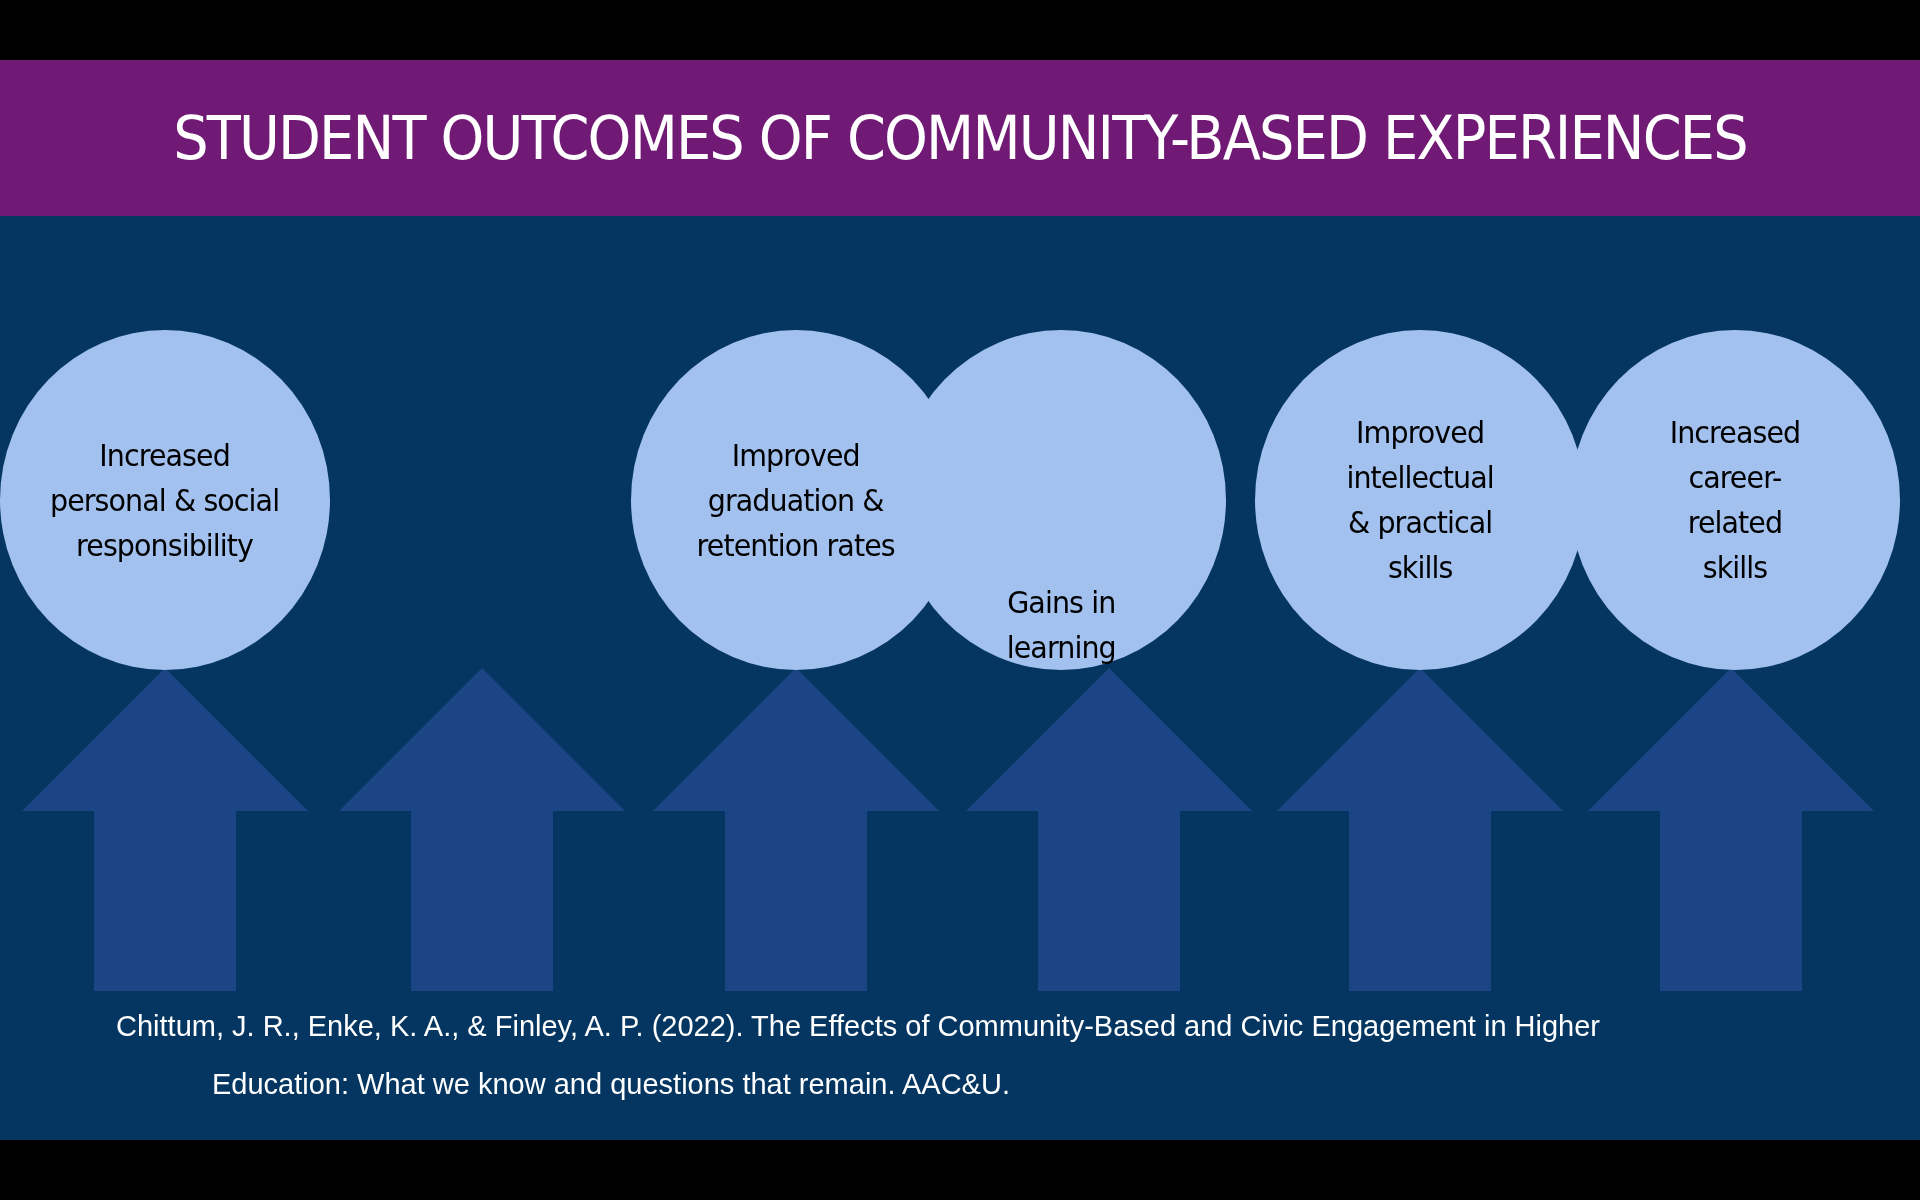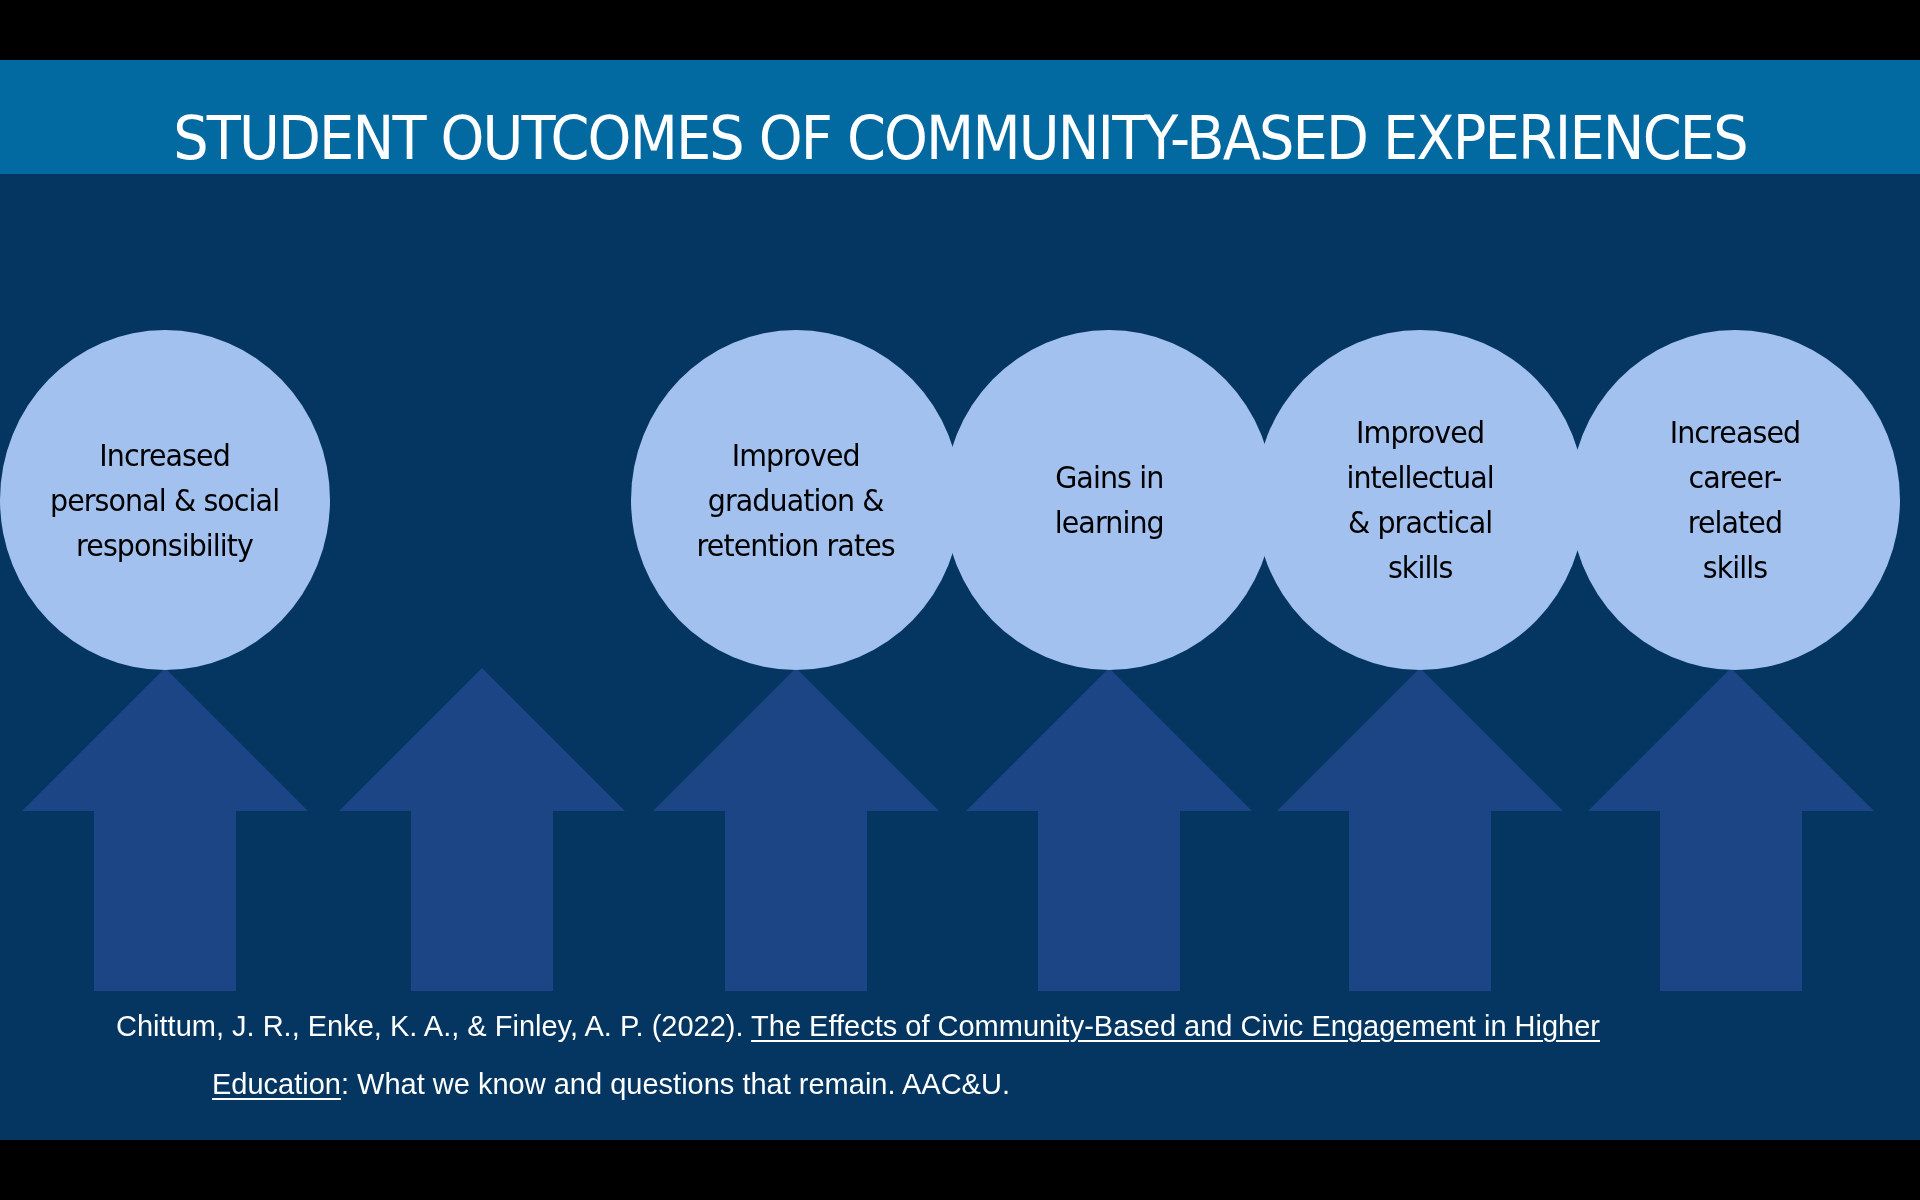--- a/index.html
+++ b/index.html
@@ -1,27 +1,27 @@
 <!DOCTYPE html>
 <html><head>
 <meta charset="utf-8">
 <style>
   html, body { margin:0; padding:0; }
   body { width:1920px; height:1200px; background:#000; position:relative; overflow:hidden; font-family:"Liberation Sans", sans-serif; }
   .slide { position:absolute; left:0; top:60px; width:1920px; height:1080px; background:#043661; }
-  .title-band { position:absolute; left:0; top:0; width:1920px; height:114px; background:#0369a1; }
+  .title-band { position:absolute; left:0; top:0; width:1920px; height:156px; background:#701a75; }
   .title { position:absolute; left:0; top:0; width:1920px; height:156px; line-height:156px; text-align:center; color:#fff; font-size:60px; font-family:"DejaVu Sans", sans-serif; letter-spacing:-2px; transform:scaleX(0.93); margin:0; font-weight:normal; }
   .arrow { position:absolute; }
   .arrow svg { display:block; }
   .circle { position:absolute; width:330px; height:340px; border-radius:50%; background:#a2c1ef; display:flex; align-items:center; justify-content:center; text-align:center; }
   .circle span { color:#000; font-family:"DejaVu Sans", sans-serif; font-size:31px; line-height:45px; letter-spacing:-1px; white-space:pre-line; transform:scaleX(0.92); display:block; }
   .citation { position:absolute; left:0; width:1920px; color:#fff; font-size:29px; font-family:"Liberation Sans", sans-serif; }
   .cit1 { top:950px; left:116px; }
   .cit2 { top:1008px; left:212px; }
-  .u { text-decoration:underline; text-decoration-thickness:2px; text-underline-offset:4px; }
+  .u { text-decoration-thickness:2px; text-underline-offset:4px; }
 </style>
 </head>
 <body>
 
 <div class="slide">
   <div class="title-band">
     <h1 class="title">STUDENT OUTCOMES OF COMMUNITY-BASED EXPERIENCES</h1>
   </div>
 
   <div class="arrow" style="left:22px; top:608px;">
@@ -58,21 +58,21 @@
   <div class="circle" style="left:0px; top:270px;">
     <span>Increased
 personal &amp; social
 responsibility</span>
   </div>
   <div class="circle" style="left:631px; top:270px;">
     <span>Improved
 graduation &amp;
 retention rates</span>
   </div>
-  <div class="circle" style="left:944px; top:270px;">
+  <div class="circle" style="left:896px; top:270px;align-items:flex-end;">
     <span>Gains in
 learning</span>
   </div>
   <div class="circle" style="left:1255px; top:270px;">
     <span>Improved
 intellectual
 &amp; practical
 skills</span>
   </div>
   <div class="circle" style="left:1570px; top:270px;">

